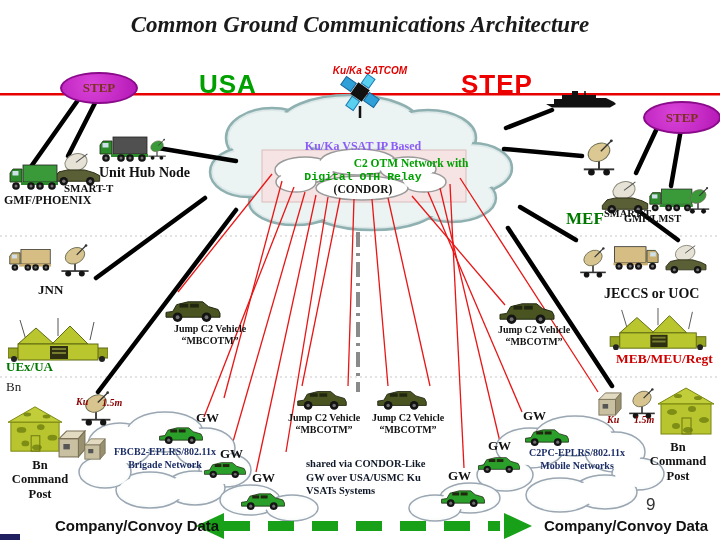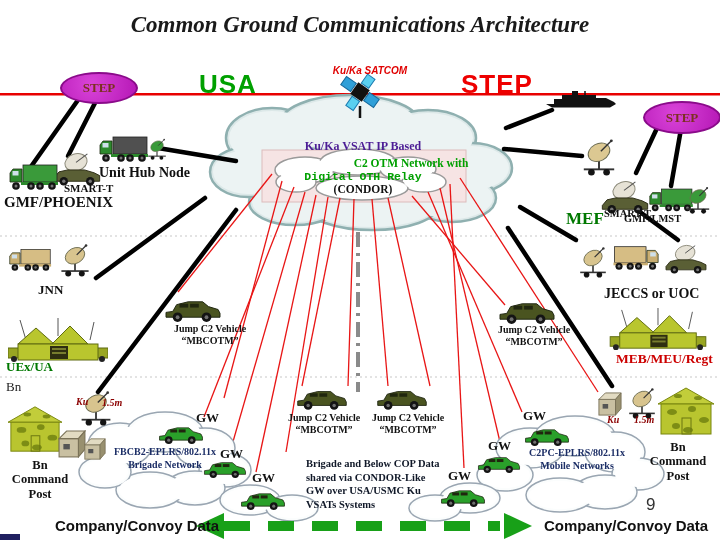--- a/index.html
+++ b/index.html
@@ -320,28 +320,28 @@
 <div class="t sans" style="left:199px;top:70px;font-size:26px;font-weight:800;color:#00a000;letter-spacing:1px;">USA</div>
 <div class="t sans" style="left:461px;top:70px;font-size:26px;font-weight:800;color:#ee0000;letter-spacing:1px;">STEP</div>
 
 <div class="step" style="left:60px;top:72px;width:74px;height:28px;">
       <span>STEP</span>
     </div>
 <div class="step" style="left:643px;top:101px;width:74px;height:29px;">
       <span>STEP</span>
     </div>
 
-<div class="t ctr" style="left:238px;top:140px;width:250px;font-size:12px;color:#4c1d95;">Ku/Ka VSAT IP Based</div>
+<div class="t ctr" style="left:238px;top:140px;width:250px;font-size:12px;color:#8b5cf6;">Ku/Ka VSAT IP Based</div>
 <div class="t ctr" style="left:263px;top:157px;width:200px;font-size:11.5px;color:#00a000;margin-left:48px;">C2 OTM Network with</div>
 <div class="t ctr" style="left:263px;top:170px;width:200px;font-size:11.5px;color:#00a000;font-family:Liberation Mono, monospace;">Digital OTH Relay</div>
 <div class="t ctr" style="left:263px;top:183px;width:200px;font-size:11.5px;color:#111;">(CONDOR)</div>
 
 <div class="t" style="left:99px;top:165px;font-size:14px;">Unit Hub Node</div>
 <div class="t" style="left:64px;top:182px;font-size:11px;">SMART-T</div>
-<div class="t" style="left:4px;top:194px;font-size:15px;">GMF/PHOENIX</div>
+<div class="t" style="left:4px;top:194px;font-size:12px;">GMF/PHOENIX</div>
 <div class="t" style="left:38px;top:283px;font-size:13px;">JNN</div>
 <div class="t" style="left:6px;top:360px;font-size:13px;color:#007800;">UEx/UA</div>
 <div class="t" style="left:6px;top:380px;font-size:13px;font-weight:normal;color:#222;">Bn</div>
 <div class="t ctr pre" style="left:4px;top:458px;width:72px;font-size:12.5px;">Bn
 Command
 Post</div>
 <div class="t" style="left:76px;top:396px;font-size:10px;font-style:italic;color:#8b0000;">Ku</div>
 <div class="t" style="left:102px;top:397px;font-size:10px;font-style:italic;color:#8b0000;">1.5m</div>
 <div class="t ctr" style="left:98px;top:446px;width:134px;font-size:10px;color:#1c2e66;">FBCB2-EPLRS/802.11x</div>
 <div class="t ctr" style="left:98px;top:459px;width:134px;font-size:10px;color:#1c2e66;">Brigade Network</div>
@@ -379,21 +379,20 @@
 <div class="t" style="left:607px;top:414px;font-size:10px;font-style:italic;color:#8b0000;">Ku</div>
 <div class="t" style="left:634px;top:414px;font-size:10px;font-style:italic;color:#8b0000;">1.5m</div>
 <div class="t ctr pre" style="left:640px;top:440px;width:76px;font-size:12.5px;">Bn
 Command
 Post</div>
 <div class="t ctr" style="left:510px;top:447px;width:134px;font-size:10px;color:#1c2e66;">C2PC-EPLRS/802.11x</div>
 <div class="t ctr" style="left:510px;top:460px;width:134px;font-size:10px;color:#1c2e66;">Mobile Networks</div>
 <div class="t sans" style="left:544px;top:517px;font-size:15px;color:#111;">Company/Convoy Data</div>
 
 <div class="t" style="left:306px;top:457px;width:136px;font-size:10.5px;color:#101828;white-space:normal;line-height:13.5px;">
-  <div>Brigade and Below COP Data</div>
   <div>shared via CONDOR-Like</div>
   <div>GW over USA/USMC Ku</div>
   <div>VSATs Systems</div>
 </div>
 
 <div class="t sans" style="left:646px;top:495px;font-size:17px;font-weight:normal;color:#333;">9</div>
 
 </div>
 
 </body></html>

